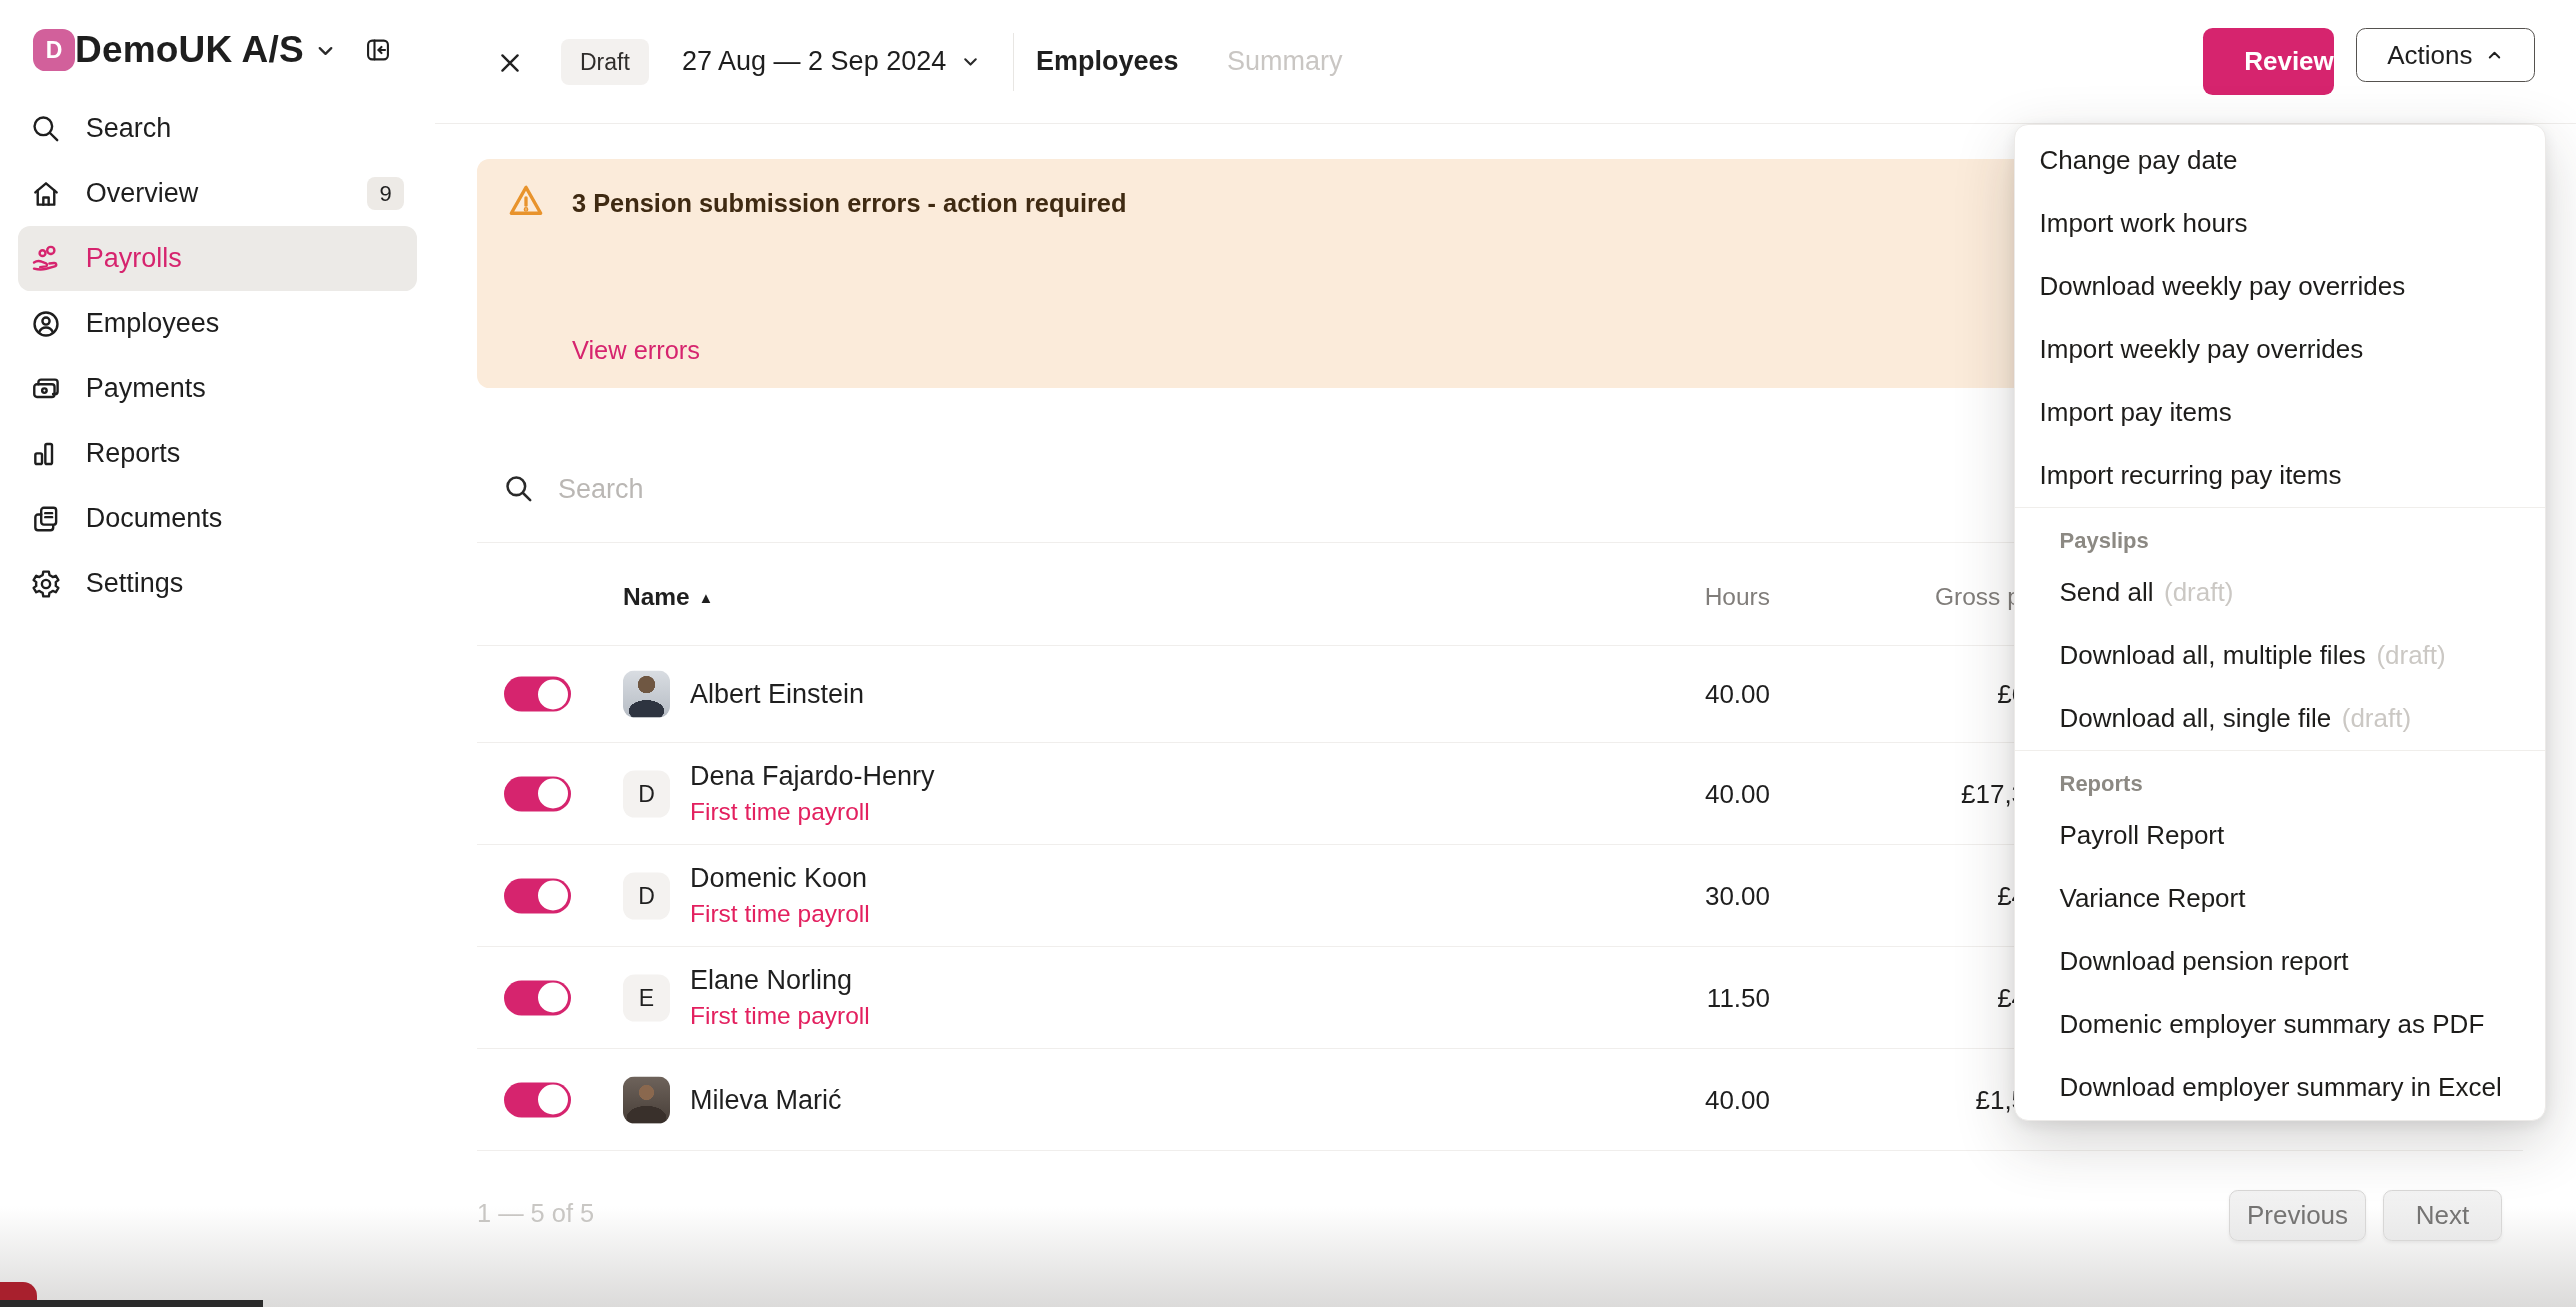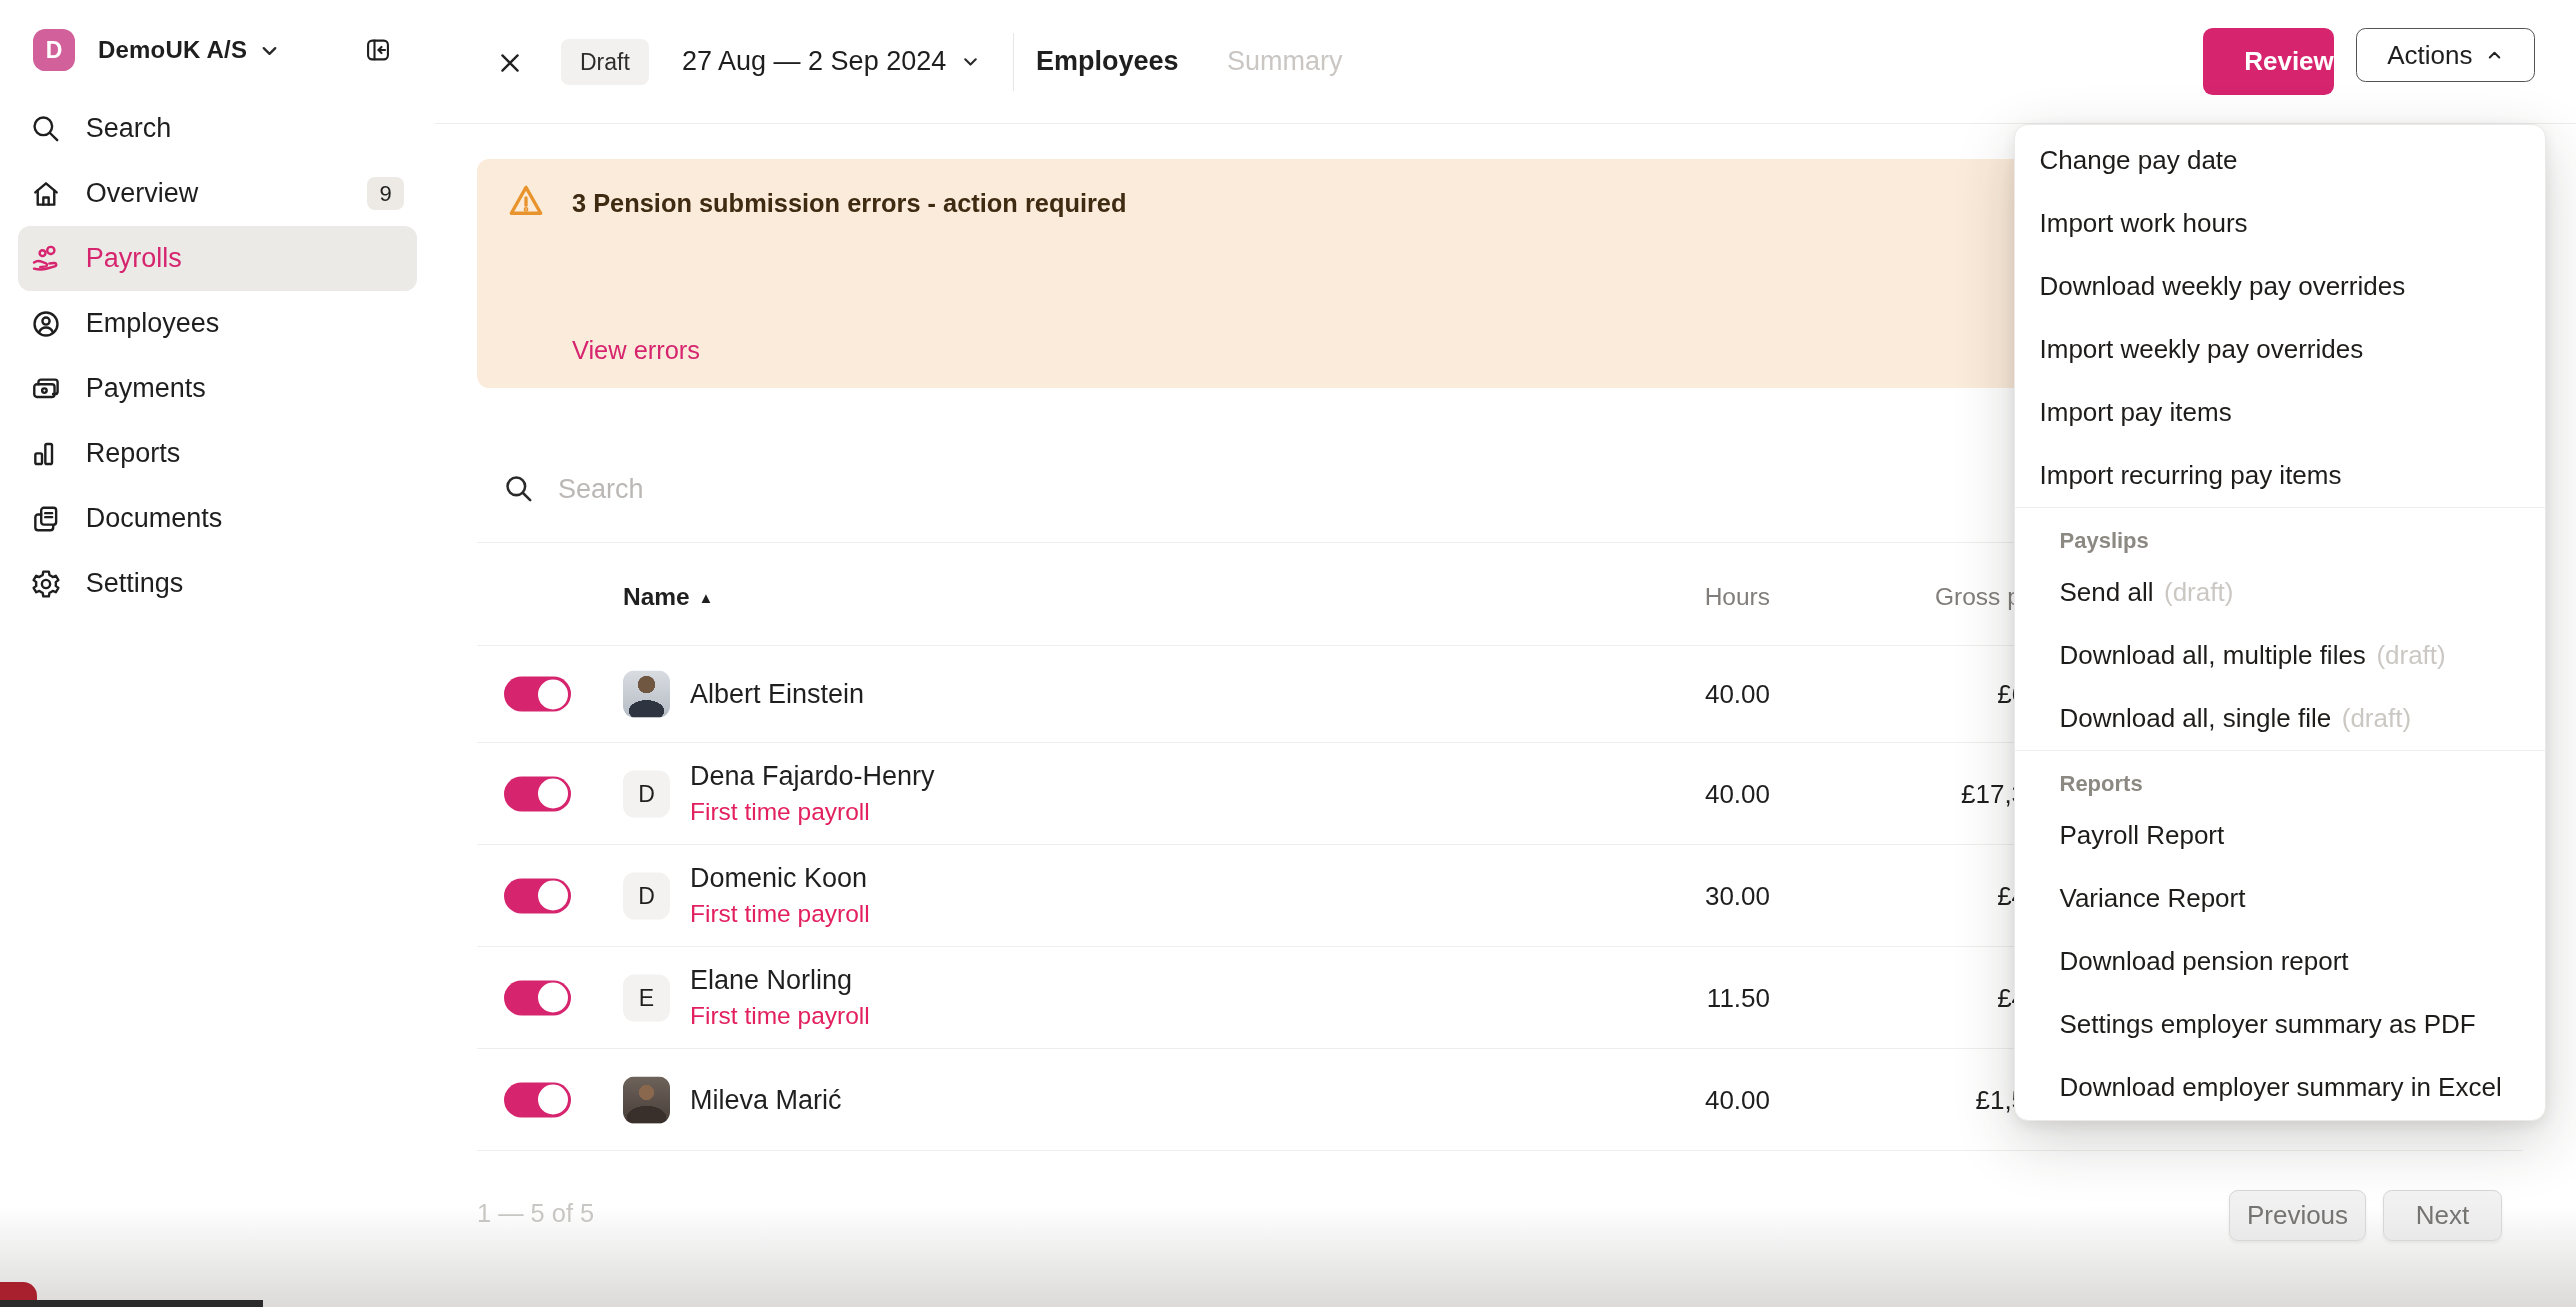--- a/index.html
+++ b/index.html
@@ -12,21 +12,21 @@
   html,body{margin:0;}
   body{font-family:"Liberation Sans","DejaVu Sans",sans-serif; color:var(--ink);}
   #app{position:relative; width:2576px; height:1307px; background:#fff; overflow:hidden;}
 
   
   #sidebar{position:absolute; left:0; top:0; width:435px; height:100%；
     height:1307px; background:var(--side-bg); border-right:0.9px solid #ECEAE7;}
   .side-header{position:absolute; top:28px; left:33px; right:32px; height:44px; display:flex; align-items:center;}
   .logo{width:42px; height:42px; border-radius:12.3px; background:var(--logo); color:#fff;
     display:flex; align-items:center; justify-content:center; font-size:23px; font-weight:700; flex:0 0 auto;}
-  .company{margin-left:23px; font-size:24px; font-weight:600; letter-spacing:0.2px;}
+  .company{margin-left:0; font-size:37px; font-weight:600; letter-spacing:0.2px;}
   .hdr-chev{width:23px; height:23px; margin-left:10.5px; color:#2A2A2A;}
   .collapse{position:absolute; right:10.5px; width:28px; height:28px; color:#1E1E1E; cursor:pointer;}
   .side-nav{position:absolute; top:96px; left:17.5px; right:17.5px;}
   .side-item{height:65px; display:flex; align-items:center; padding:0 12.3px; border-radius:12.3px;
     font-size:27px; color:var(--ink); cursor:pointer; position:relative;}
   .side-item .icon{width:32px; height:32px; margin-right:24px; flex:0 0 auto; color:#1E1E1E;}
   .side-item.active{background:var(--active-bg); color:var(--accent);}
   .side-item.active .icon{color:var(--accent);}
   .side-badge{margin-left:auto; background:#EDEAE6; border-radius:8px; min-width:37px; height:33px;
     display:flex; align-items:center; justify-content:center; font-size:22px; color:#1F1F1F; padding:0 8.8px;}
@@ -383,21 +383,21 @@
         <div class="m-item">
           <span>Payroll Report</span>
         </div>
         <div class="m-item">
           <span>Variance Report</span>
         </div>
         <div class="m-item">
           <span>Download pension report</span>
         </div>
         <div class="m-item">
-          <span>Settings employer summary as PDF</span>
+          <span>Domenic employer summary as PDF</span>
         </div>
         <div class="m-item">
           <span>Download employer summary in Excel</span>
         </div>
       </div>
     </div>
 
   <div class="fade"></div>
   <div class="bubble"></div>
   <div class="bottom-strip"></div>

